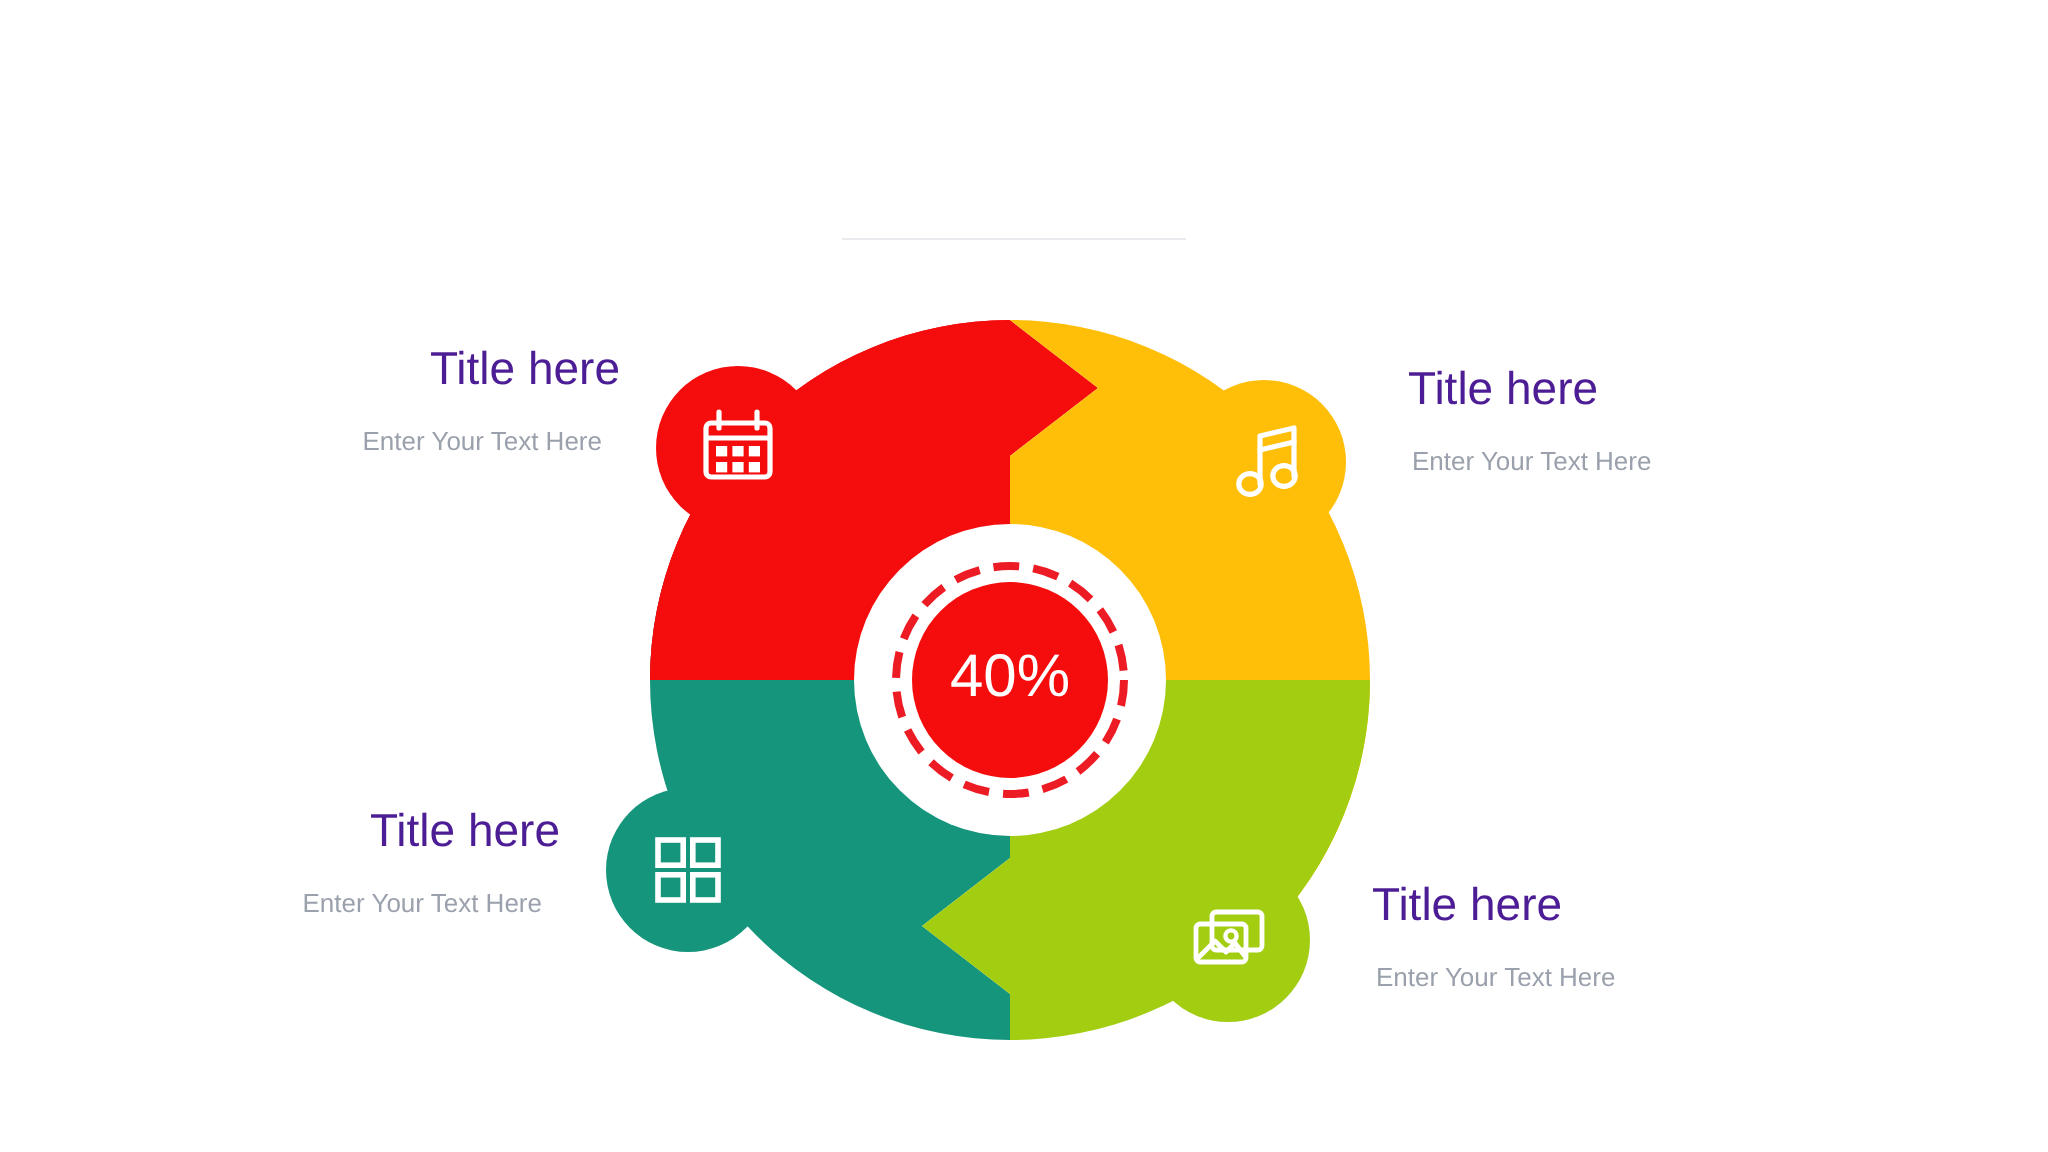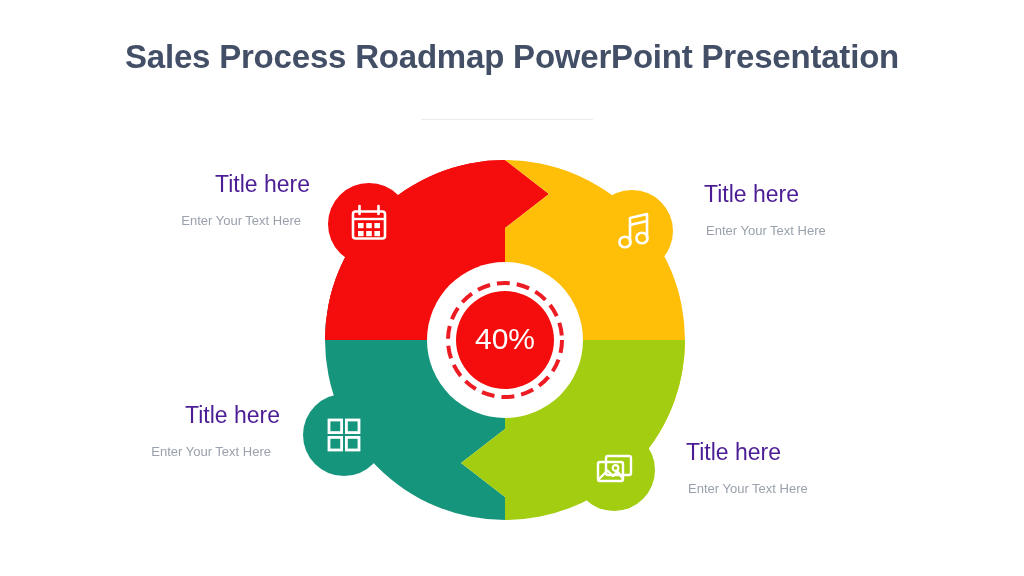--- a/index.html
+++ b/index.html
@@ -128,21 +128,20 @@
     left: 2px;
     top: 41px;
     text-align: left;
   }
 </style>
 </head>
 <body>
 
 <div id="slide">
 
-  <div id="page-title">Sales Process Roadmap PowerPoint Presentation</div>
   <div id="title-divider"></div>
 
   <div id="wheel-stage">
 
     <svg id="wheel-svg" width="1024" height="576" viewBox="0 0 1024 576">
       <defs>
 
         <g id="icon-calendar">
           <rect x="-16" y="-12.5" width="32" height="27" rx="2.5" ry="2.5" fill="none" stroke="#ffffff" stroke-width="2.6"></rect>
           <line x1="-16" y1="-5" x2="16" y2="-5" stroke="#ffffff" stroke-width="2.4"></line>

